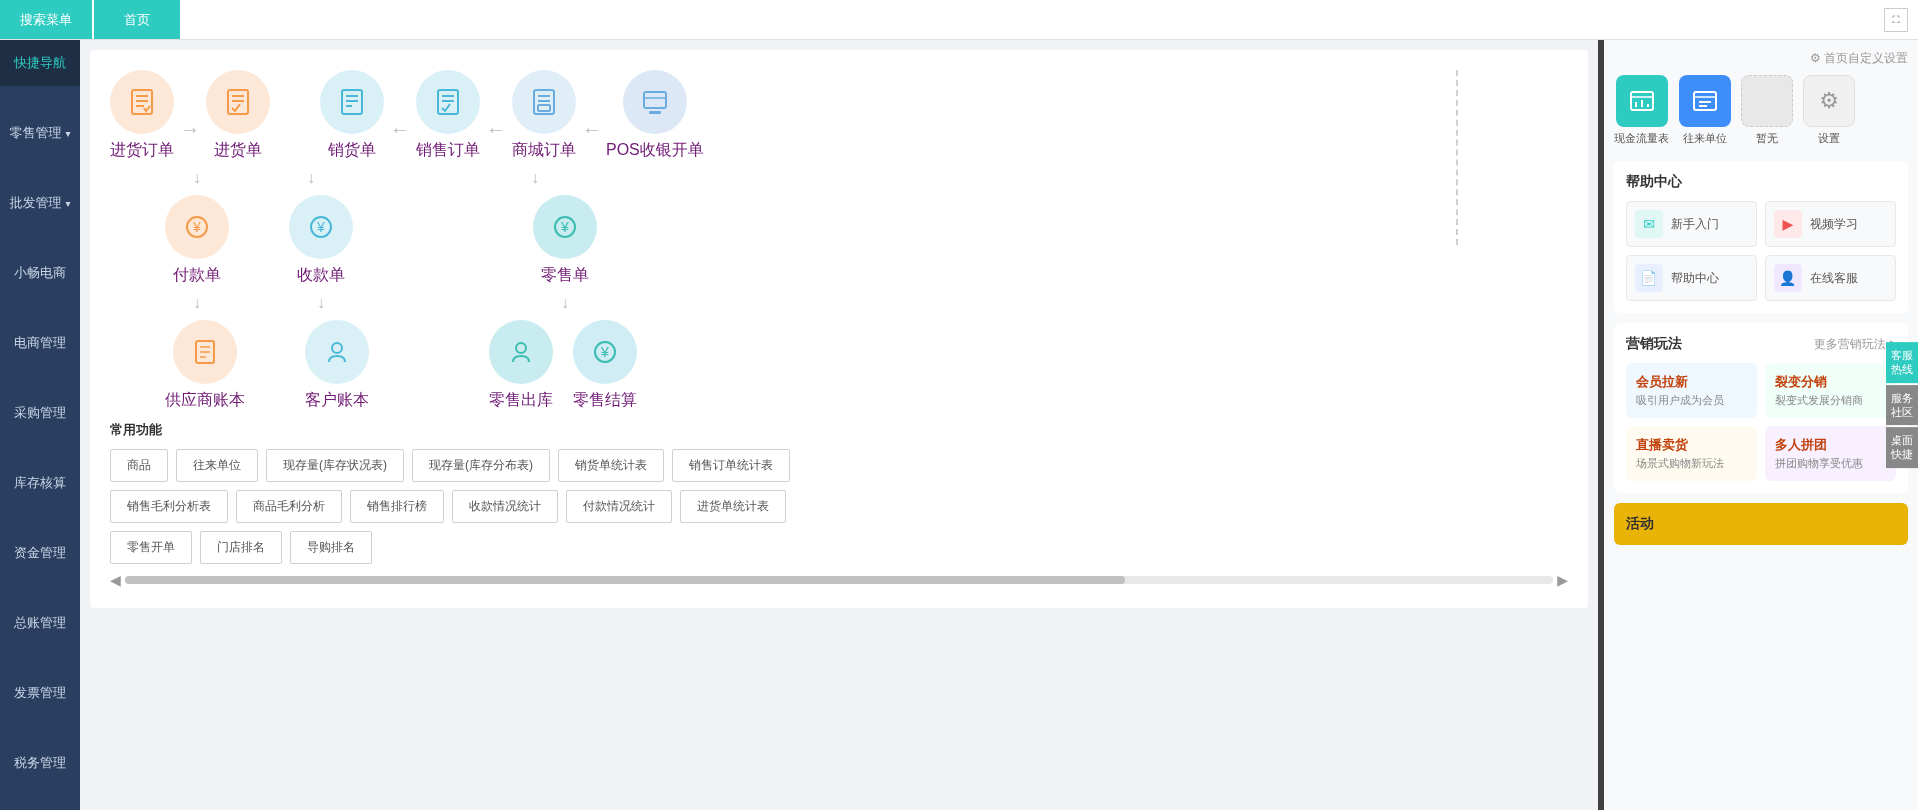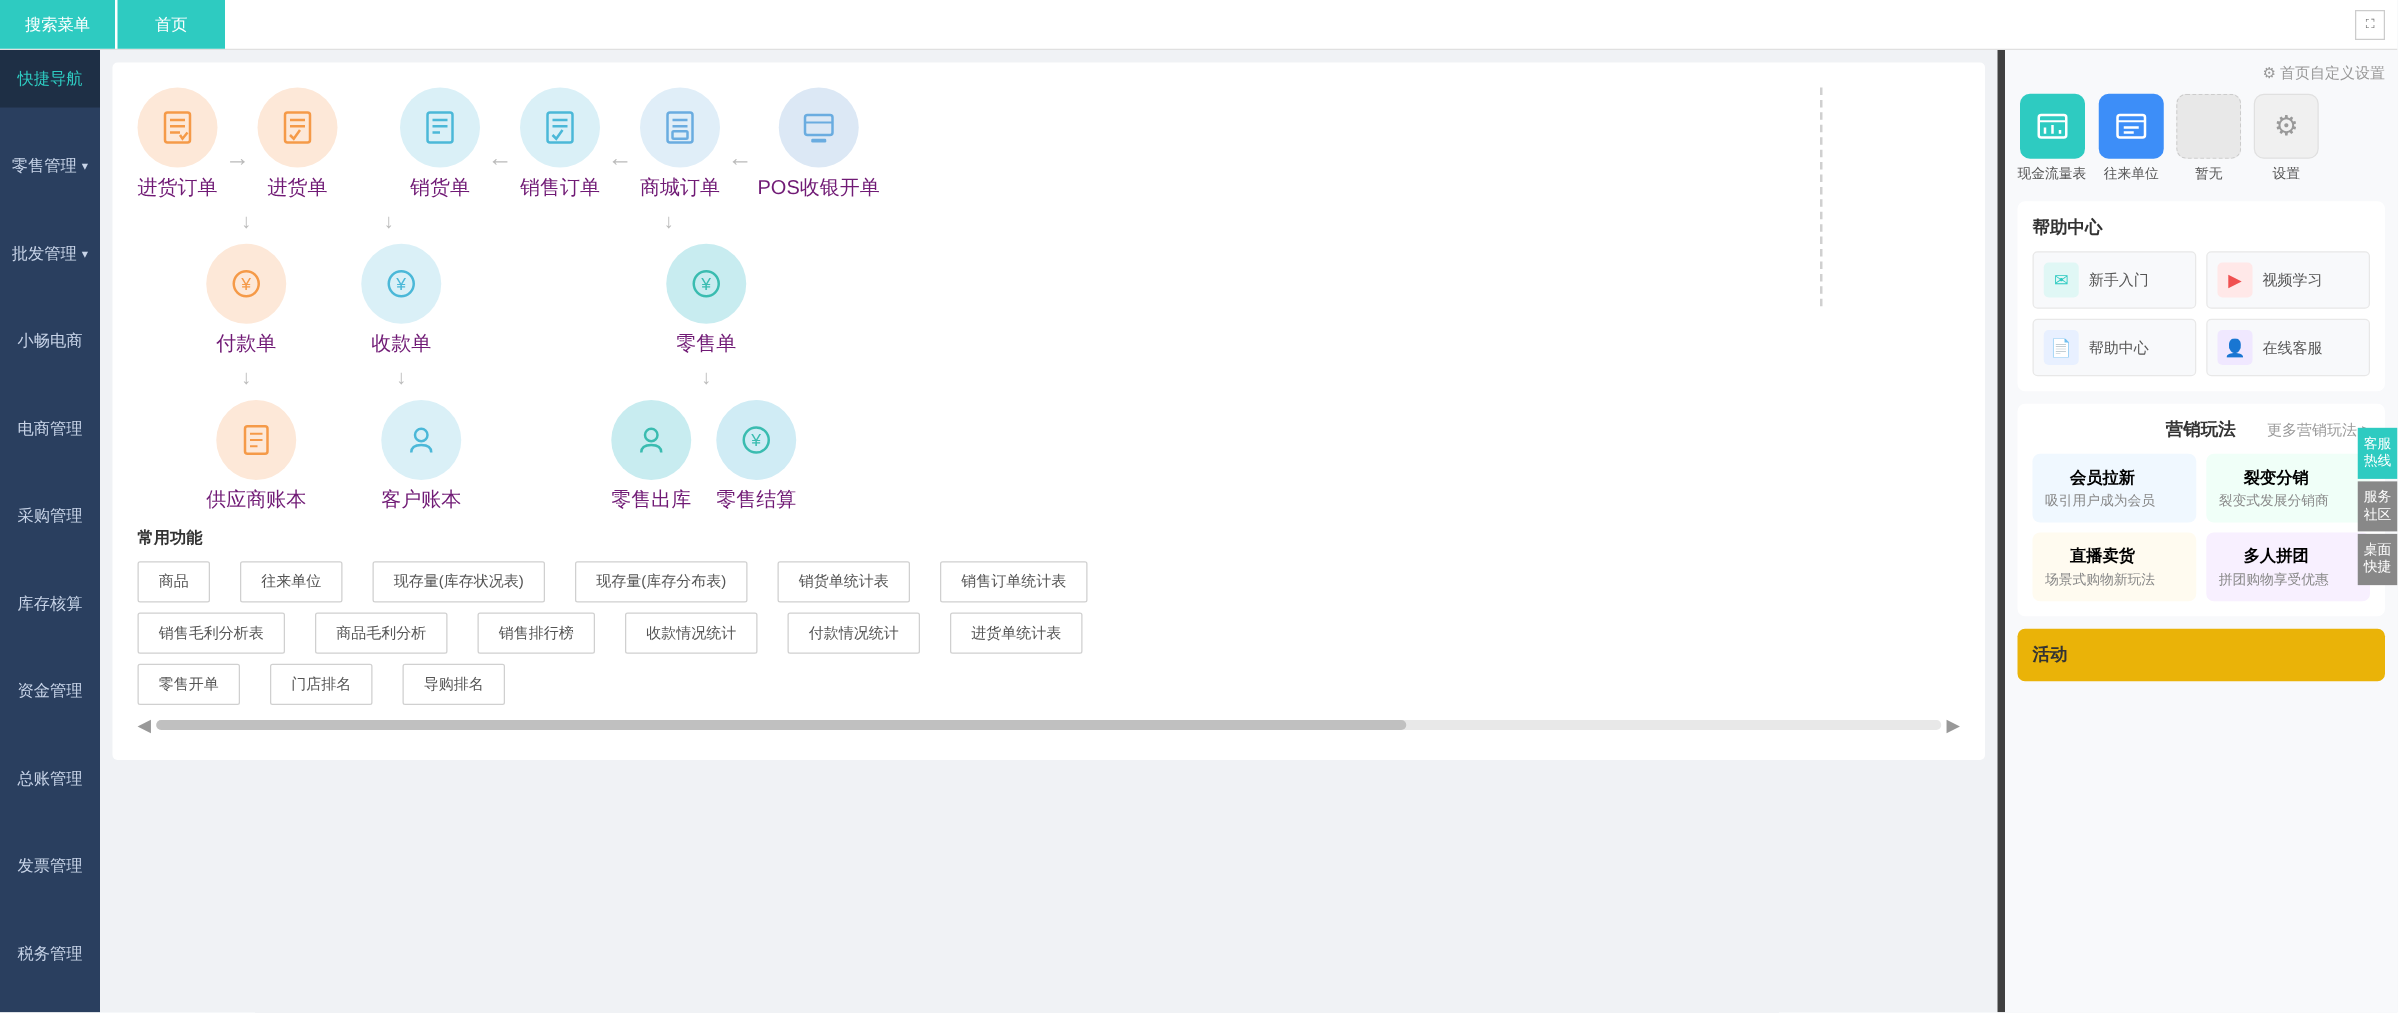--- a/index.html
+++ b/index.html
@@ -31,21 +31,21 @@
 
     
     .quick-nav-card { background: #fff; border-radius: 4px; padding: 20px; margin-bottom: 10px; }
     .flow-circle { width: 64px; height: 64px; border-radius: 50%; display: flex; align-items: center; justify-content: center; font-size: 22px; cursor: pointer; }
     .circle-orange { background: #fde8d8; color: #f59a48; }
     .circle-blue { background: #daf0f7; color: #4bb8d8; }
     .flow-label { font-size: 16px; color: #701a75; margin-top: 6px; }
 
     
     .section-title { font-size: 13px; color: #333; font-weight: bold; margin-bottom: 10px; }
-    .btn-grid { display: flex; flex-wrap: wrap; gap: 24px; margin-bottom: 8px; }
+    .btn-grid { display: flex; flex-wrap: wrap; gap: 8px; margin-bottom: 8px; }
     .func-btn { border: 1px solid #d0d0d0; background: #fff; padding: 7px 16px; font-size: 12px; color: #555; cursor: pointer; border-radius: 2px; white-space: nowrap; }
 
     
     .scroll-row { display: flex; align-items: center; gap: 4px; margin-top: 8px; }
     .scroll-arrow { color: #999; cursor: pointer; font-size: 14px; }
     .scroll-track { flex: 1; height: 8px; background: #e8e8e8; border-radius: 4px; }
     .scroll-thumb { width: 70%; height: 8px; background: #c0c0c0; border-radius: 4px; }
 
     
     .right-panel { width: 320px; background: #f8f9fb; border-left: 6px solid #404040; overflow-y: auto; padding: 10px; flex-shrink: 0; }
@@ -69,26 +69,26 @@
     .help-item { display: flex; align-items: center; gap: 8px; padding: 8px; border: 1px solid #e8e8e8; border-radius: 4px; cursor: pointer; background: #f8f9fb; }
     .help-icon { width: 28px; height: 28px; border-radius: 4px; display: flex; align-items: center; justify-content: center; font-size: 14px; flex-shrink: 0; }
     .help-icon-teal { background: #e0f7f5; color: #2ecbc1; }
     .help-icon-pink { background: #ffe8e8; color: #f05050; }
     .help-icon-blue { background: #e8f0ff; color: #3d8ef8; }
     .help-icon-purple { background: #f0e8ff; color: #9060e0; }
     .help-item-label { font-size: 12px; color: #555; }
 
     
     .marketing-section { background: #fff; border-radius: 6px; padding: 12px; margin-bottom: 10px; }
-    .marketing-header { display: flex; align-items: center; justify-content: flex-end; margin-bottom: 10px; gap: 25px; }
+    .marketing-header { display: flex; align-items: center; justify-content: space-between; margin-bottom: 10px; }
     .marketing-title { font-size: 14px; font-weight: bold; color: #333; }
     .marketing-more { font-size: 12px; color: #999; cursor: pointer; }
     .marketing-grid { display: grid; grid-template-columns: 1fr 1fr; gap: 8px; }
     .marketing-item { background: #f0f8ff; border-radius: 6px; padding: 10px; cursor: pointer; }
-    .marketing-item-title { font-size: 13px; font-weight: bold; color: #000000; margin-bottom: 2px; margin-left: 20px; }
+    .marketing-item-title { font-size: 13px; font-weight: bold; color: #c2410c; margin-bottom: 2px; }
     .marketing-item-desc { font-size: 11px; color: #888; }
     .marketing-item-green { background: #f0fff8; }
     .marketing-item-yellow { background: #fffbf0; }
     .marketing-item-purple { background: #f8f0ff; }
 
     
     .float-btns { position: fixed; right: 0; top: 50%; transform: translateY(-50%); display: flex; flex-direction: column; gap: 2px; z-index: 100; }
     .float-btn { background: #2ecbc1; color: #fff; width: 32px; padding: 6px 4px; text-align: center; font-size: 11px; cursor: pointer; line-height: 1.3; }
     .float-btn-gray { background: #888; }
     .flow-col { display: flex; flex-direction: column; align-items: center; }

